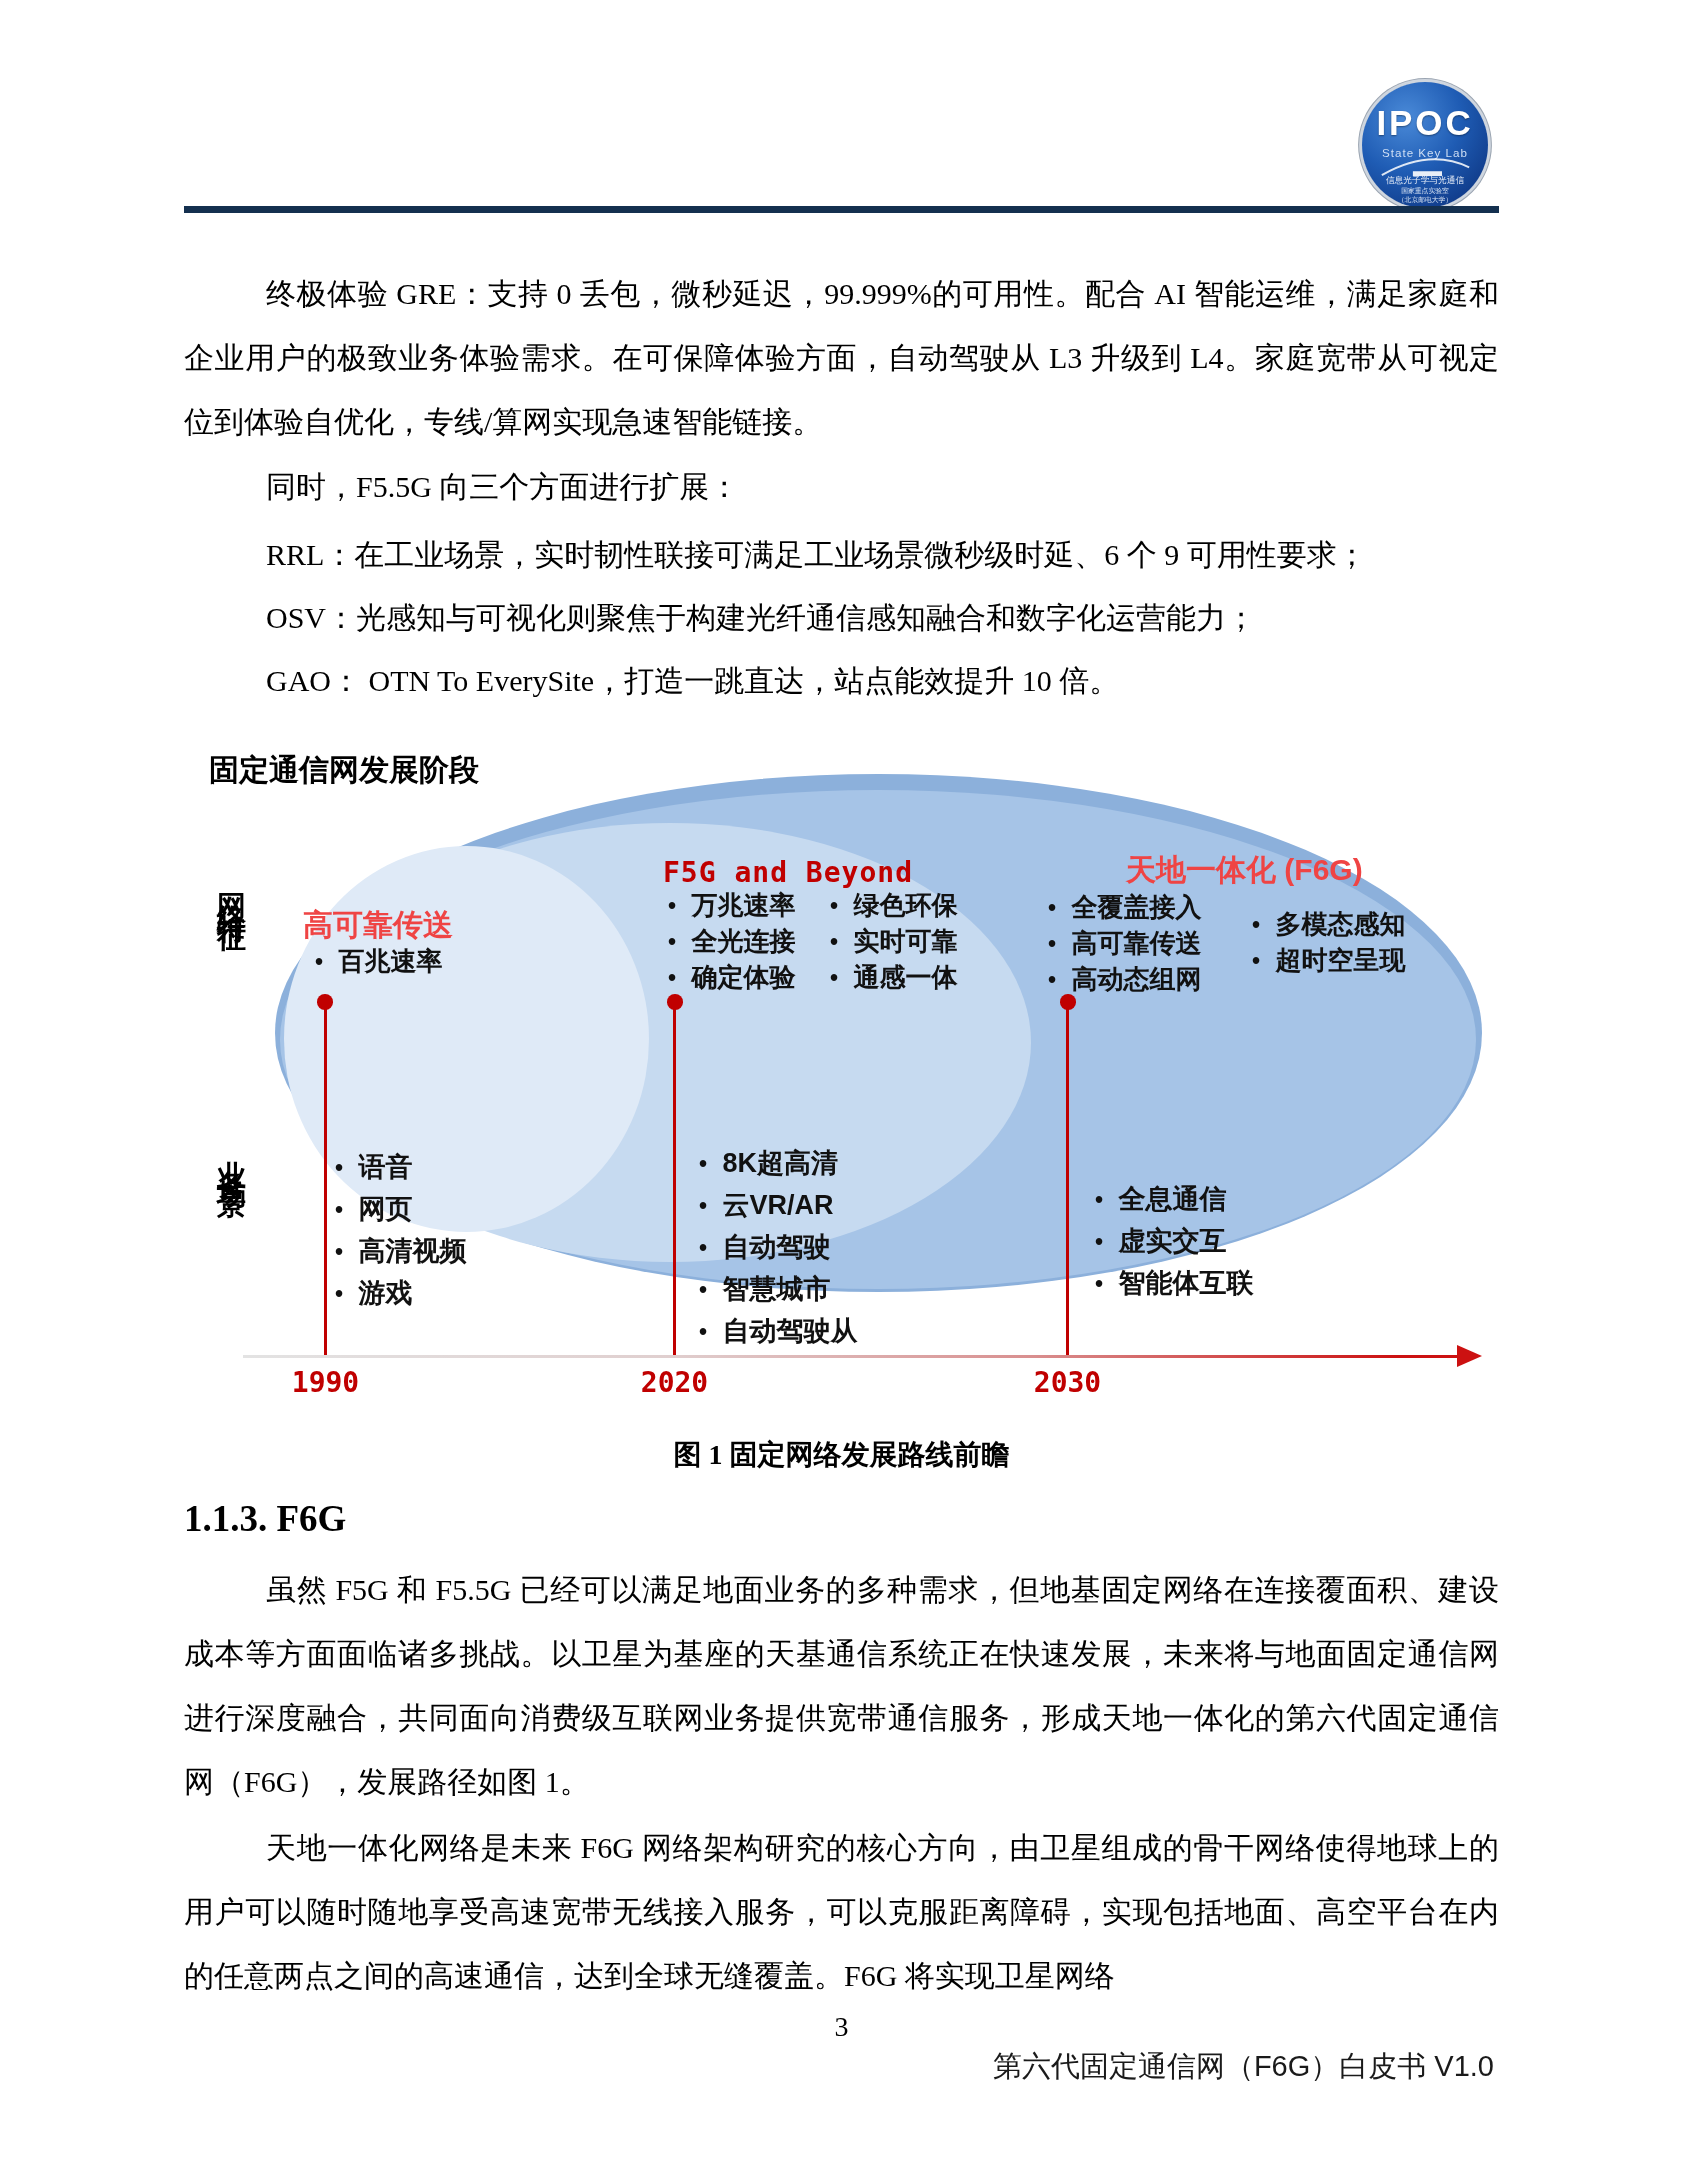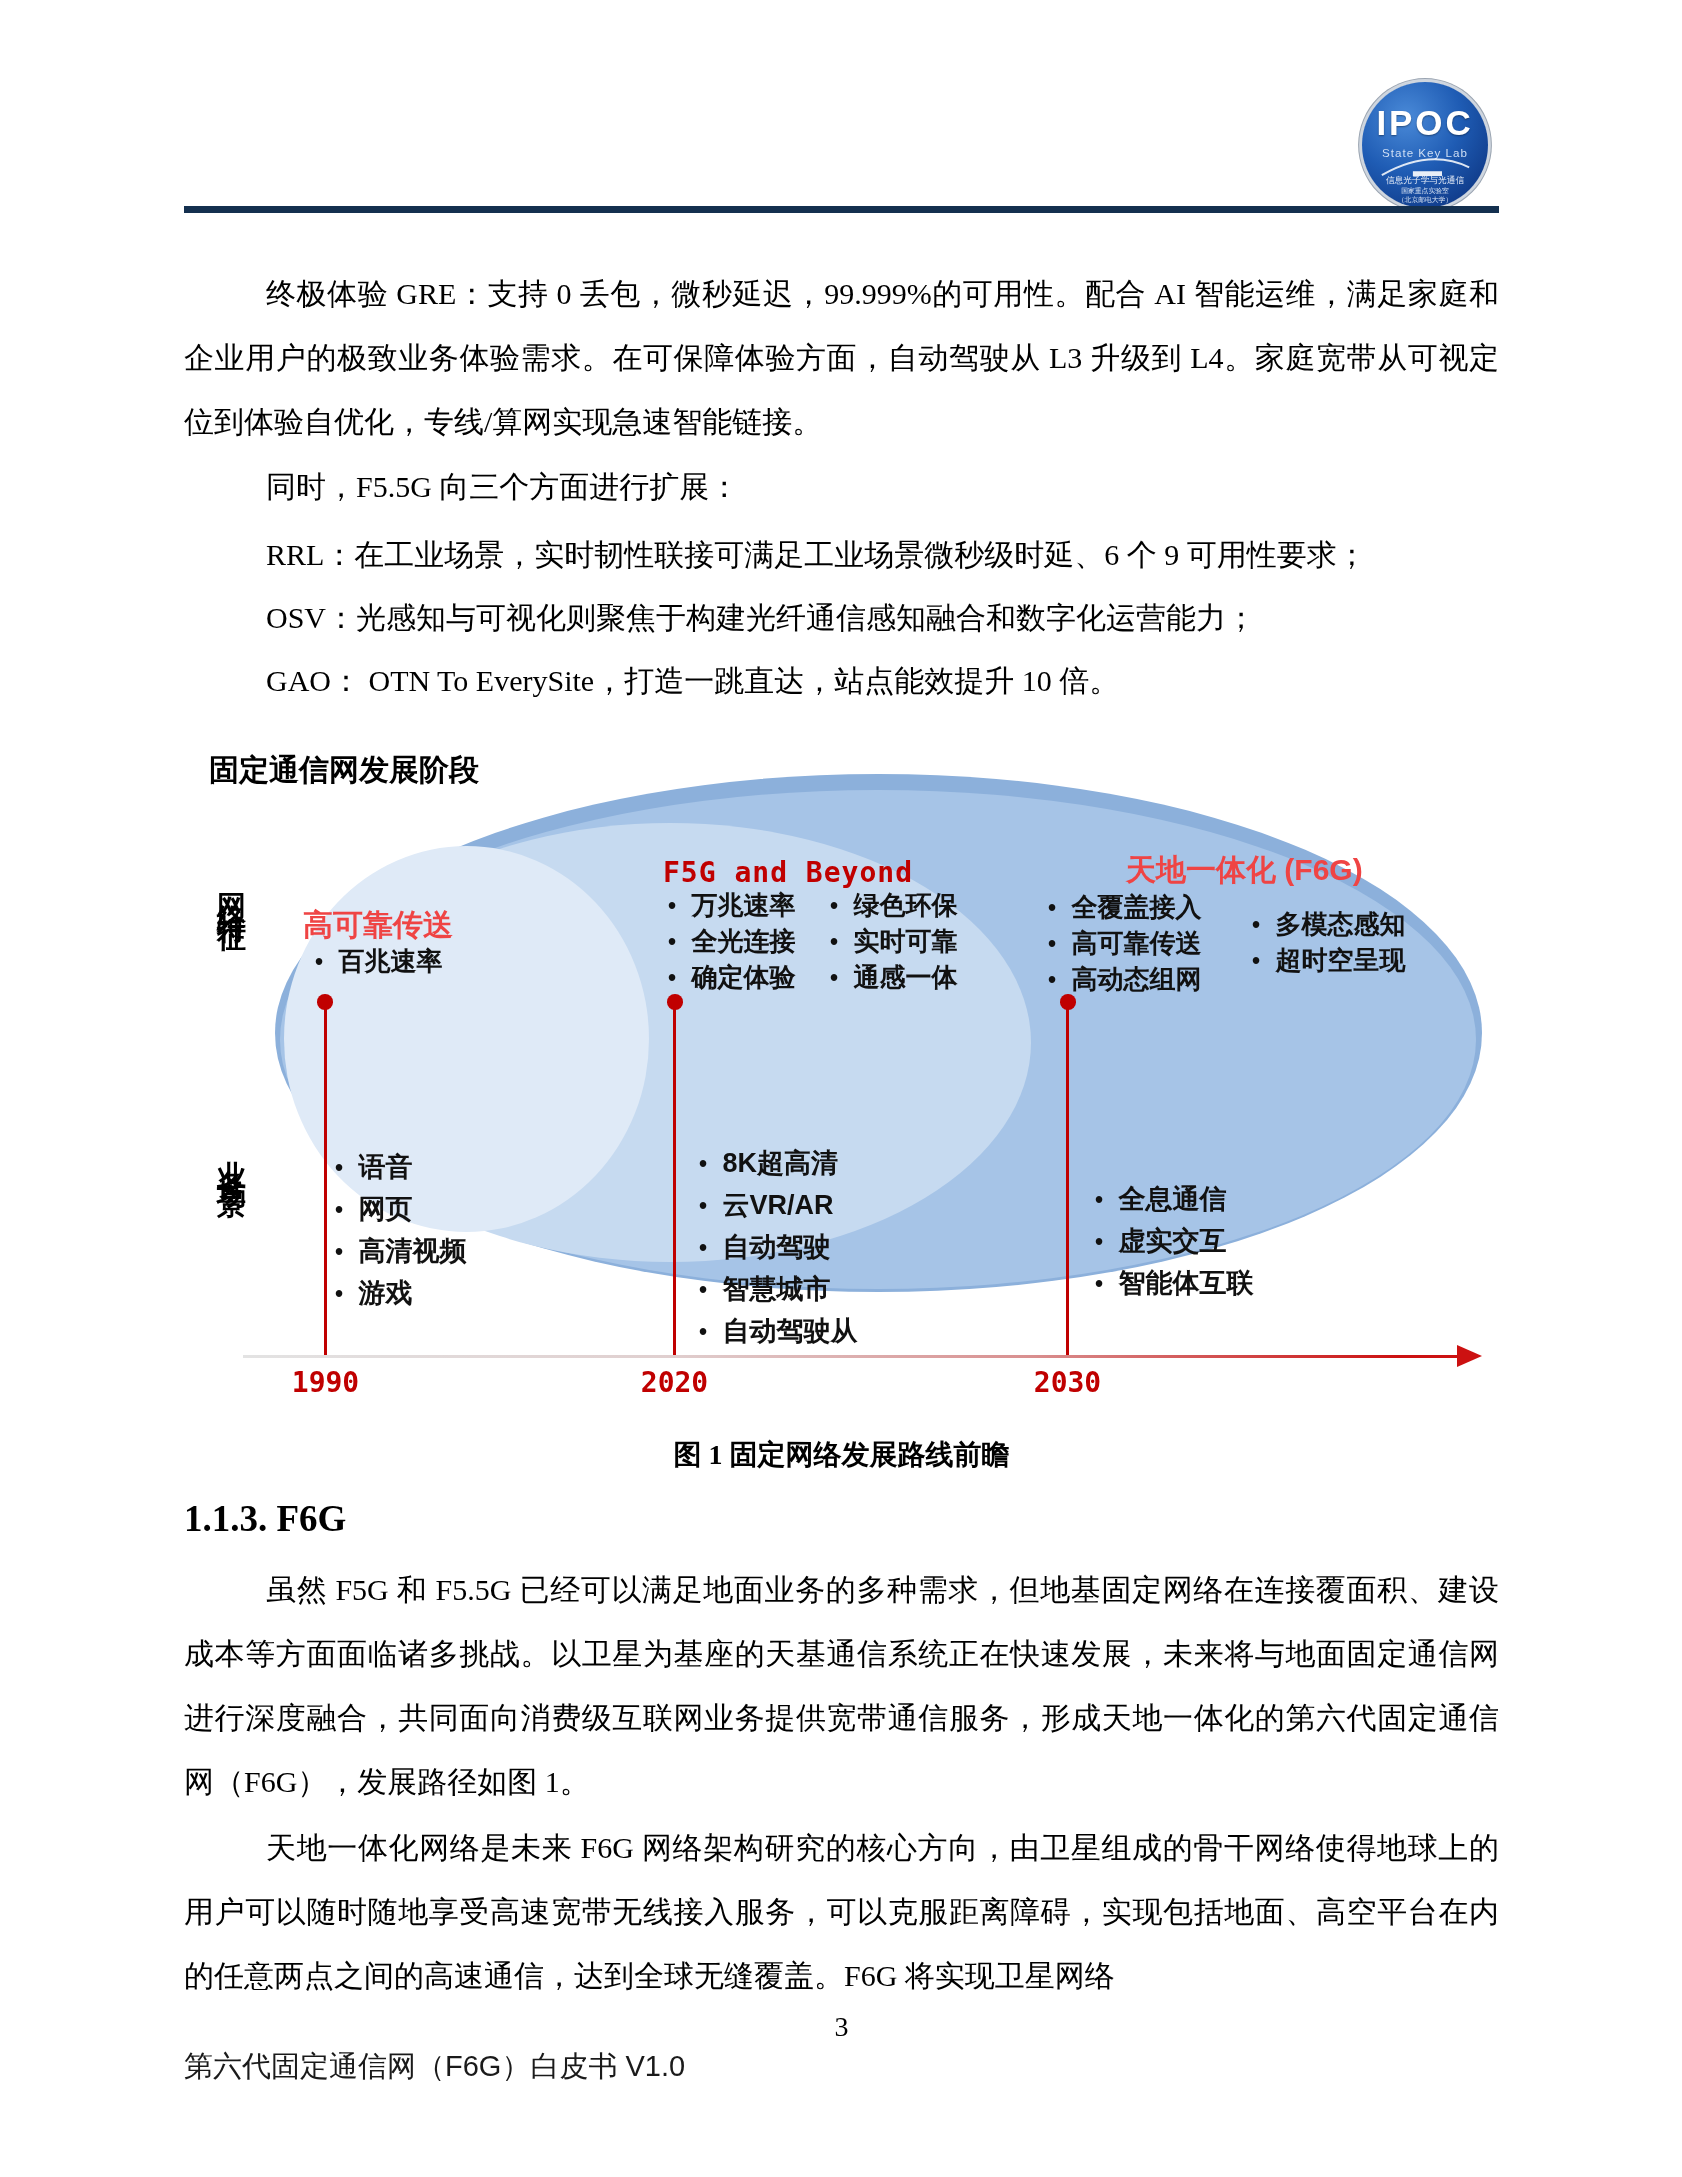--- a/index.html
+++ b/index.html
@@ -24,21 +24,21 @@
         font-family:"Liberation Sans",sans-serif;font-size:6.8px;color:#dbe6f5;}
   
   .para{position:absolute;left:184px;width:1315px;font-size:30px;line-height:64px;
         text-align:justify;text-indent:82px;margin:0;}
   .single{position:absolute;left:184px;width:1315px;font-size:30px;line-height:64px;
         text-indent:82px;margin:0;white-space:nowrap;}
   .caption{position:absolute;left:184px;width:1315px;text-align:center;font-size:28px;margin:0;font-weight:bold;}
   .heading{position:absolute;left:184px;font-size:37px;font-weight:bold;margin:0;
         font-family:"Liberation Serif","DejaVu Serif",serif;}
   .pagenum{position:absolute;left:184px;width:1315px;text-align:center;font-size:28px;margin:0;}
-  .footer{position:absolute;left:184px;width:1310px;font-size:29px;margin:0;
+  .footer{position:absolute;left:184px;width:1310px;text-align:right;font-size:29px;margin:0;
         font-family:"Liberation Sans","DejaVu Sans",sans-serif;color:#1a1a1a;}
   
   .ell{position:absolute;border-radius:50%;}
   .fig-title{position:absolute;left:209px;top:750px;font-family:"Liberation Sans",sans-serif;
         font-weight:bold;font-size:30px;color:#000;}
   .vlabel{position:absolute;left:212px;writing-mode:vertical-rl;text-orientation:upright;
         font-family:"Liberation Sans",sans-serif;font-weight:bold;font-size:29px;
         letter-spacing:9.7px;color:#000;}
   .stage-name{position:absolute;font-family:"Liberation Sans",sans-serif;font-weight:bold;
         font-size:30px;color:#ef4444;white-space:nowrap;}

